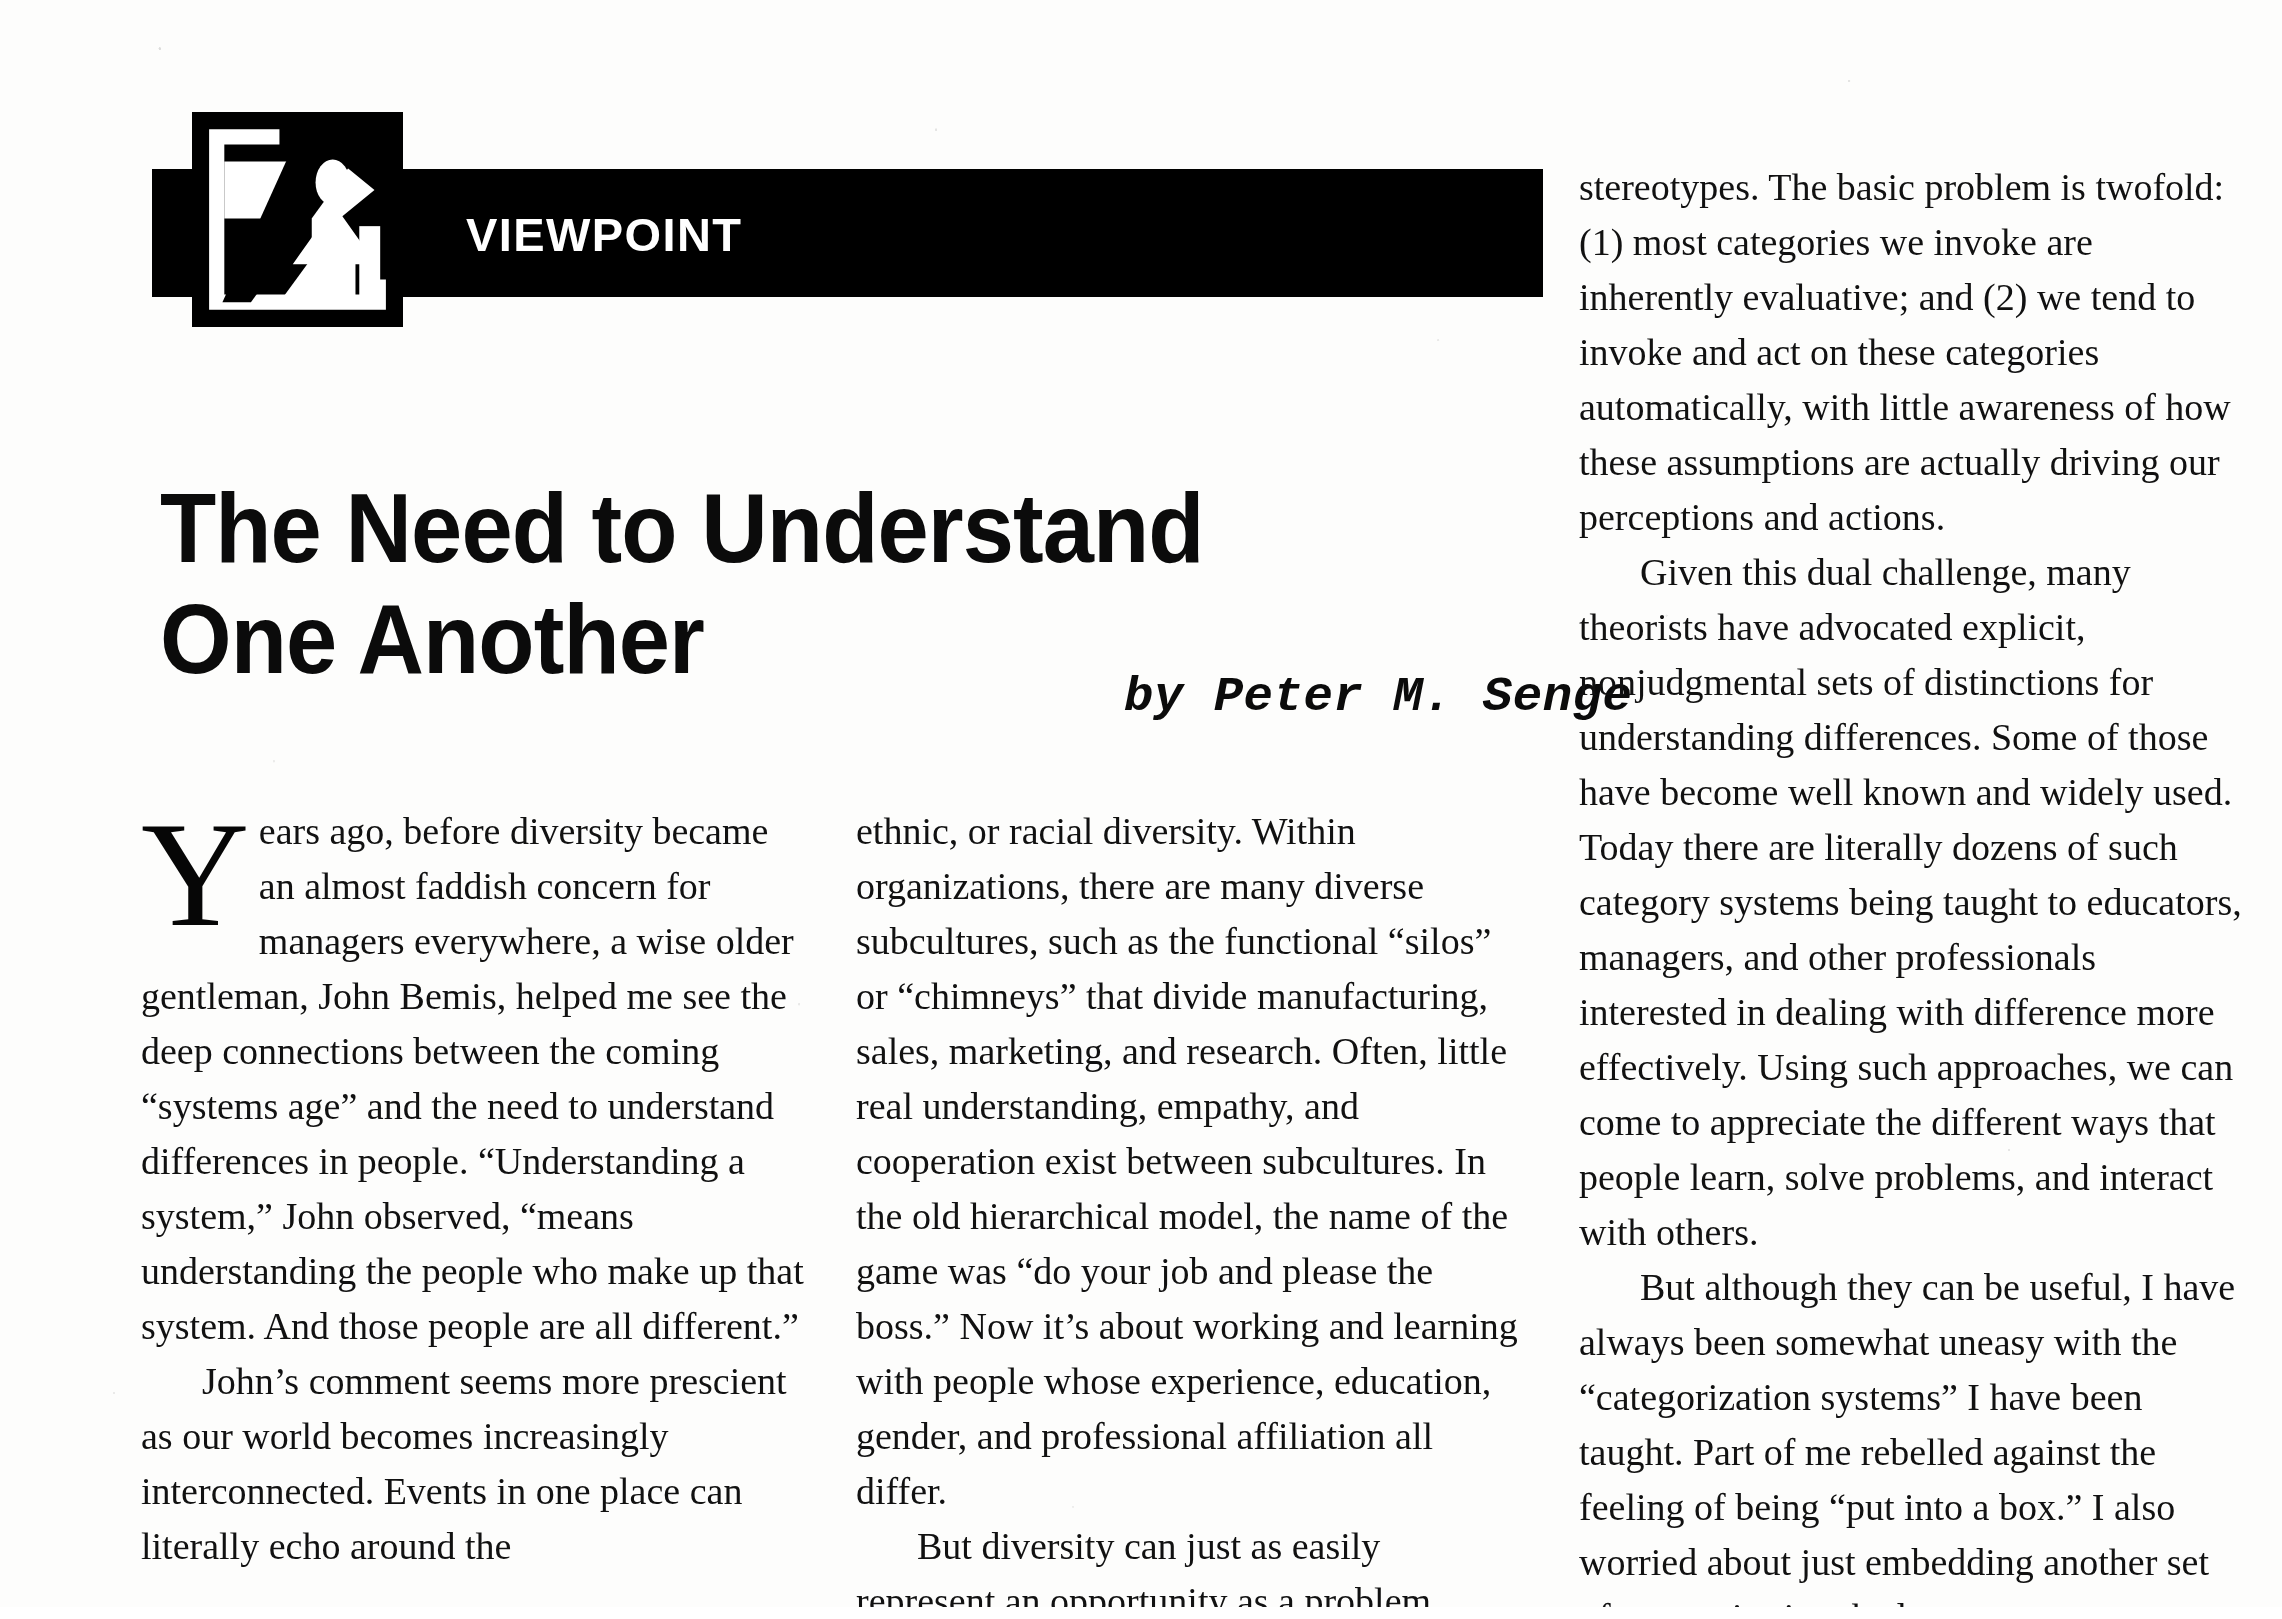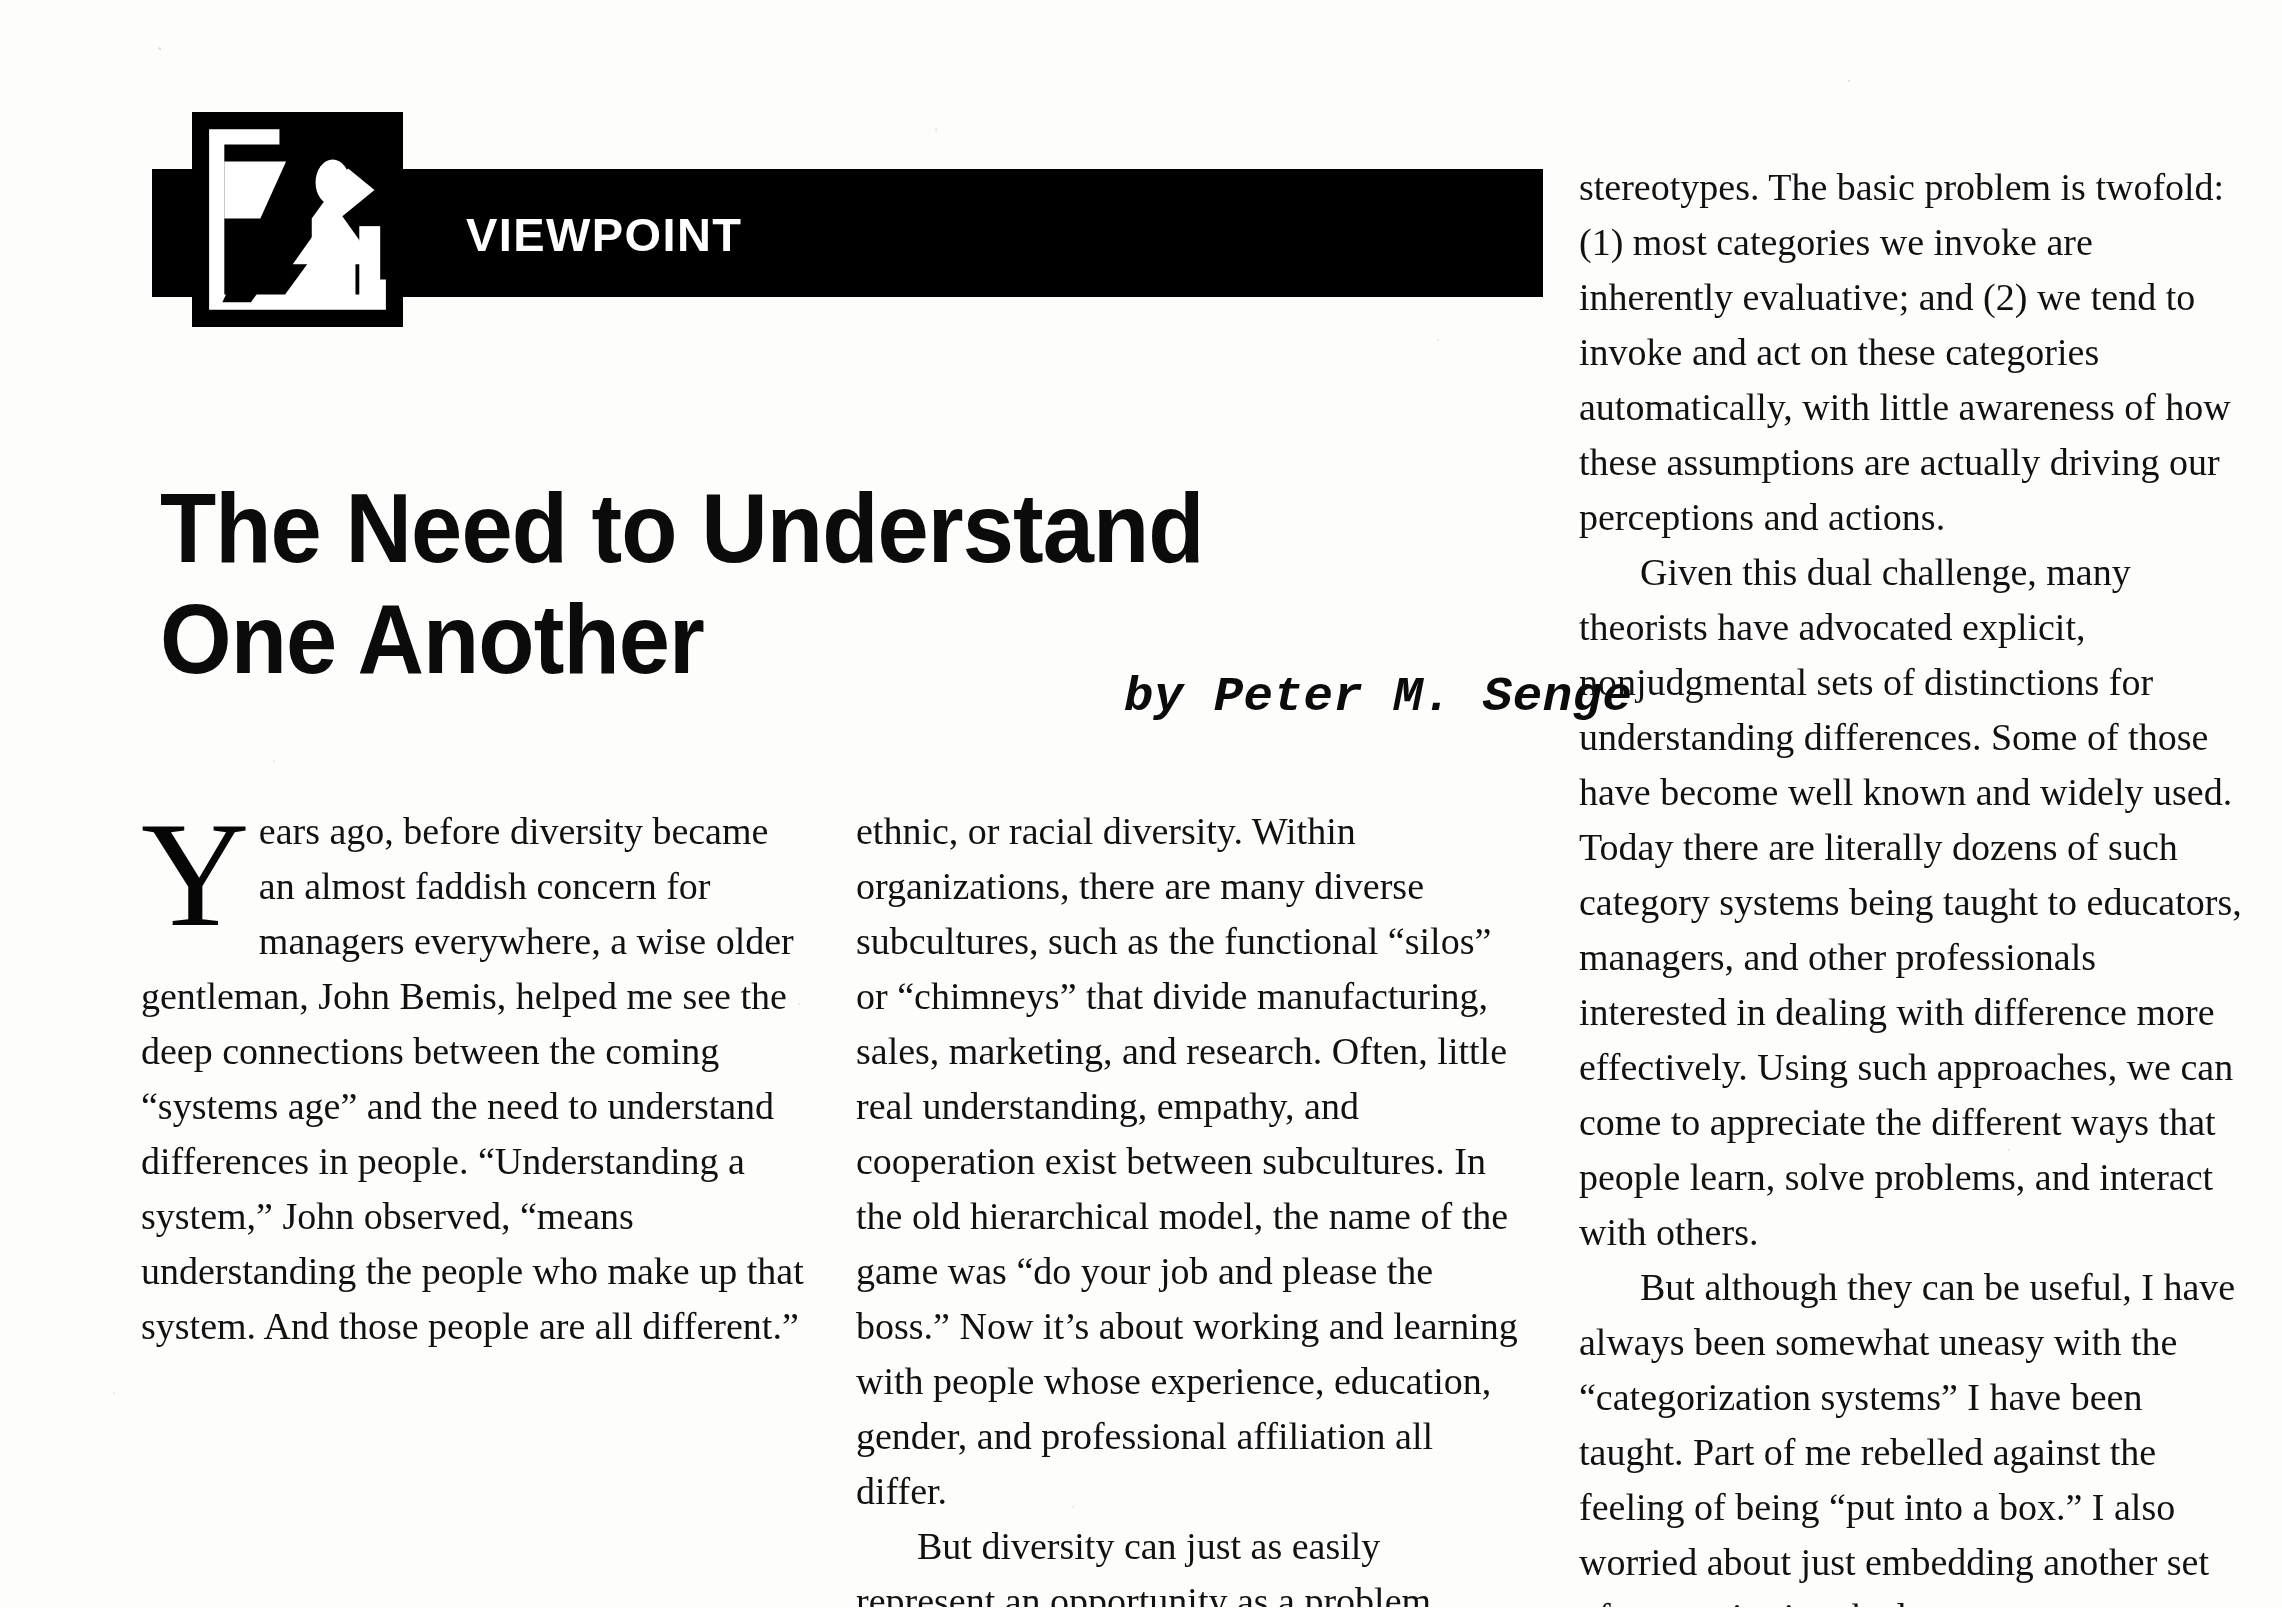--- a/index.html
+++ b/index.html
@@ -196,20 +196,21 @@
   <span class="line">The Need to Understand</span>
   <span class="line">One Another</span>
 </h1>
 
 <div class="byline">by Peter M. Senge</div>
 
 <div class="col col-1">
   <p>
     <span class="dropcap">Y</span><span>ears ago, before diversity became an almost faddish concern for managers everywhere, a wise older gentleman, John Bemis, helped me see the deep connections between the coming “systems age” and the need to understand differences in people.  “Understanding a system,” John observed, “means understanding the people who make up that system.  And those people are all different.”</span>
   </p>
+  <p class="indent">John’s comment seems more prescient as our world becomes increasingly interconnected.  Events in one place can literally echo around the</p>
 </div>
 
 <div class="col col-2">
   <p>ethnic, or racial diversity.  Within organizations, there are many diverse subcultures, such as the functional “silos” or “chimneys” that divide manufacturing, sales, marketing, and research.  Often, little real understanding, empathy, and cooperation exist between subcultures.  In the old hierarchical model, the name of the game was “do your job and please the boss.”  Now it’s about working and learning with people whose experience, education, gender, and professional affiliation all differ.</p>
   <p class="indent">But diversity can just as easily represent an opportunity as a problem.</p>
 </div>
 
 <div class="col-3">
   <p>stereotypes.  The basic problem is twofold:  (1) most categories we invoke are inherently evaluative; and (2) we tend to invoke and act on these categories automatically, with little awareness of how these assumptions are actually driving our perceptions and actions.</p>
   <p class="indent">Given this dual challenge, many theorists have advocated explicit, nonjudgmental sets of distinctions for understanding differences.  Some of those have become well known and widely used.  Today there are literally dozens of such category systems being taught to educators, managers, and other professionals interested in dealing with difference more effectively.  Using such approaches, we can come to appreciate the different ways that people learn, solve problems, and interact with others.</p>

